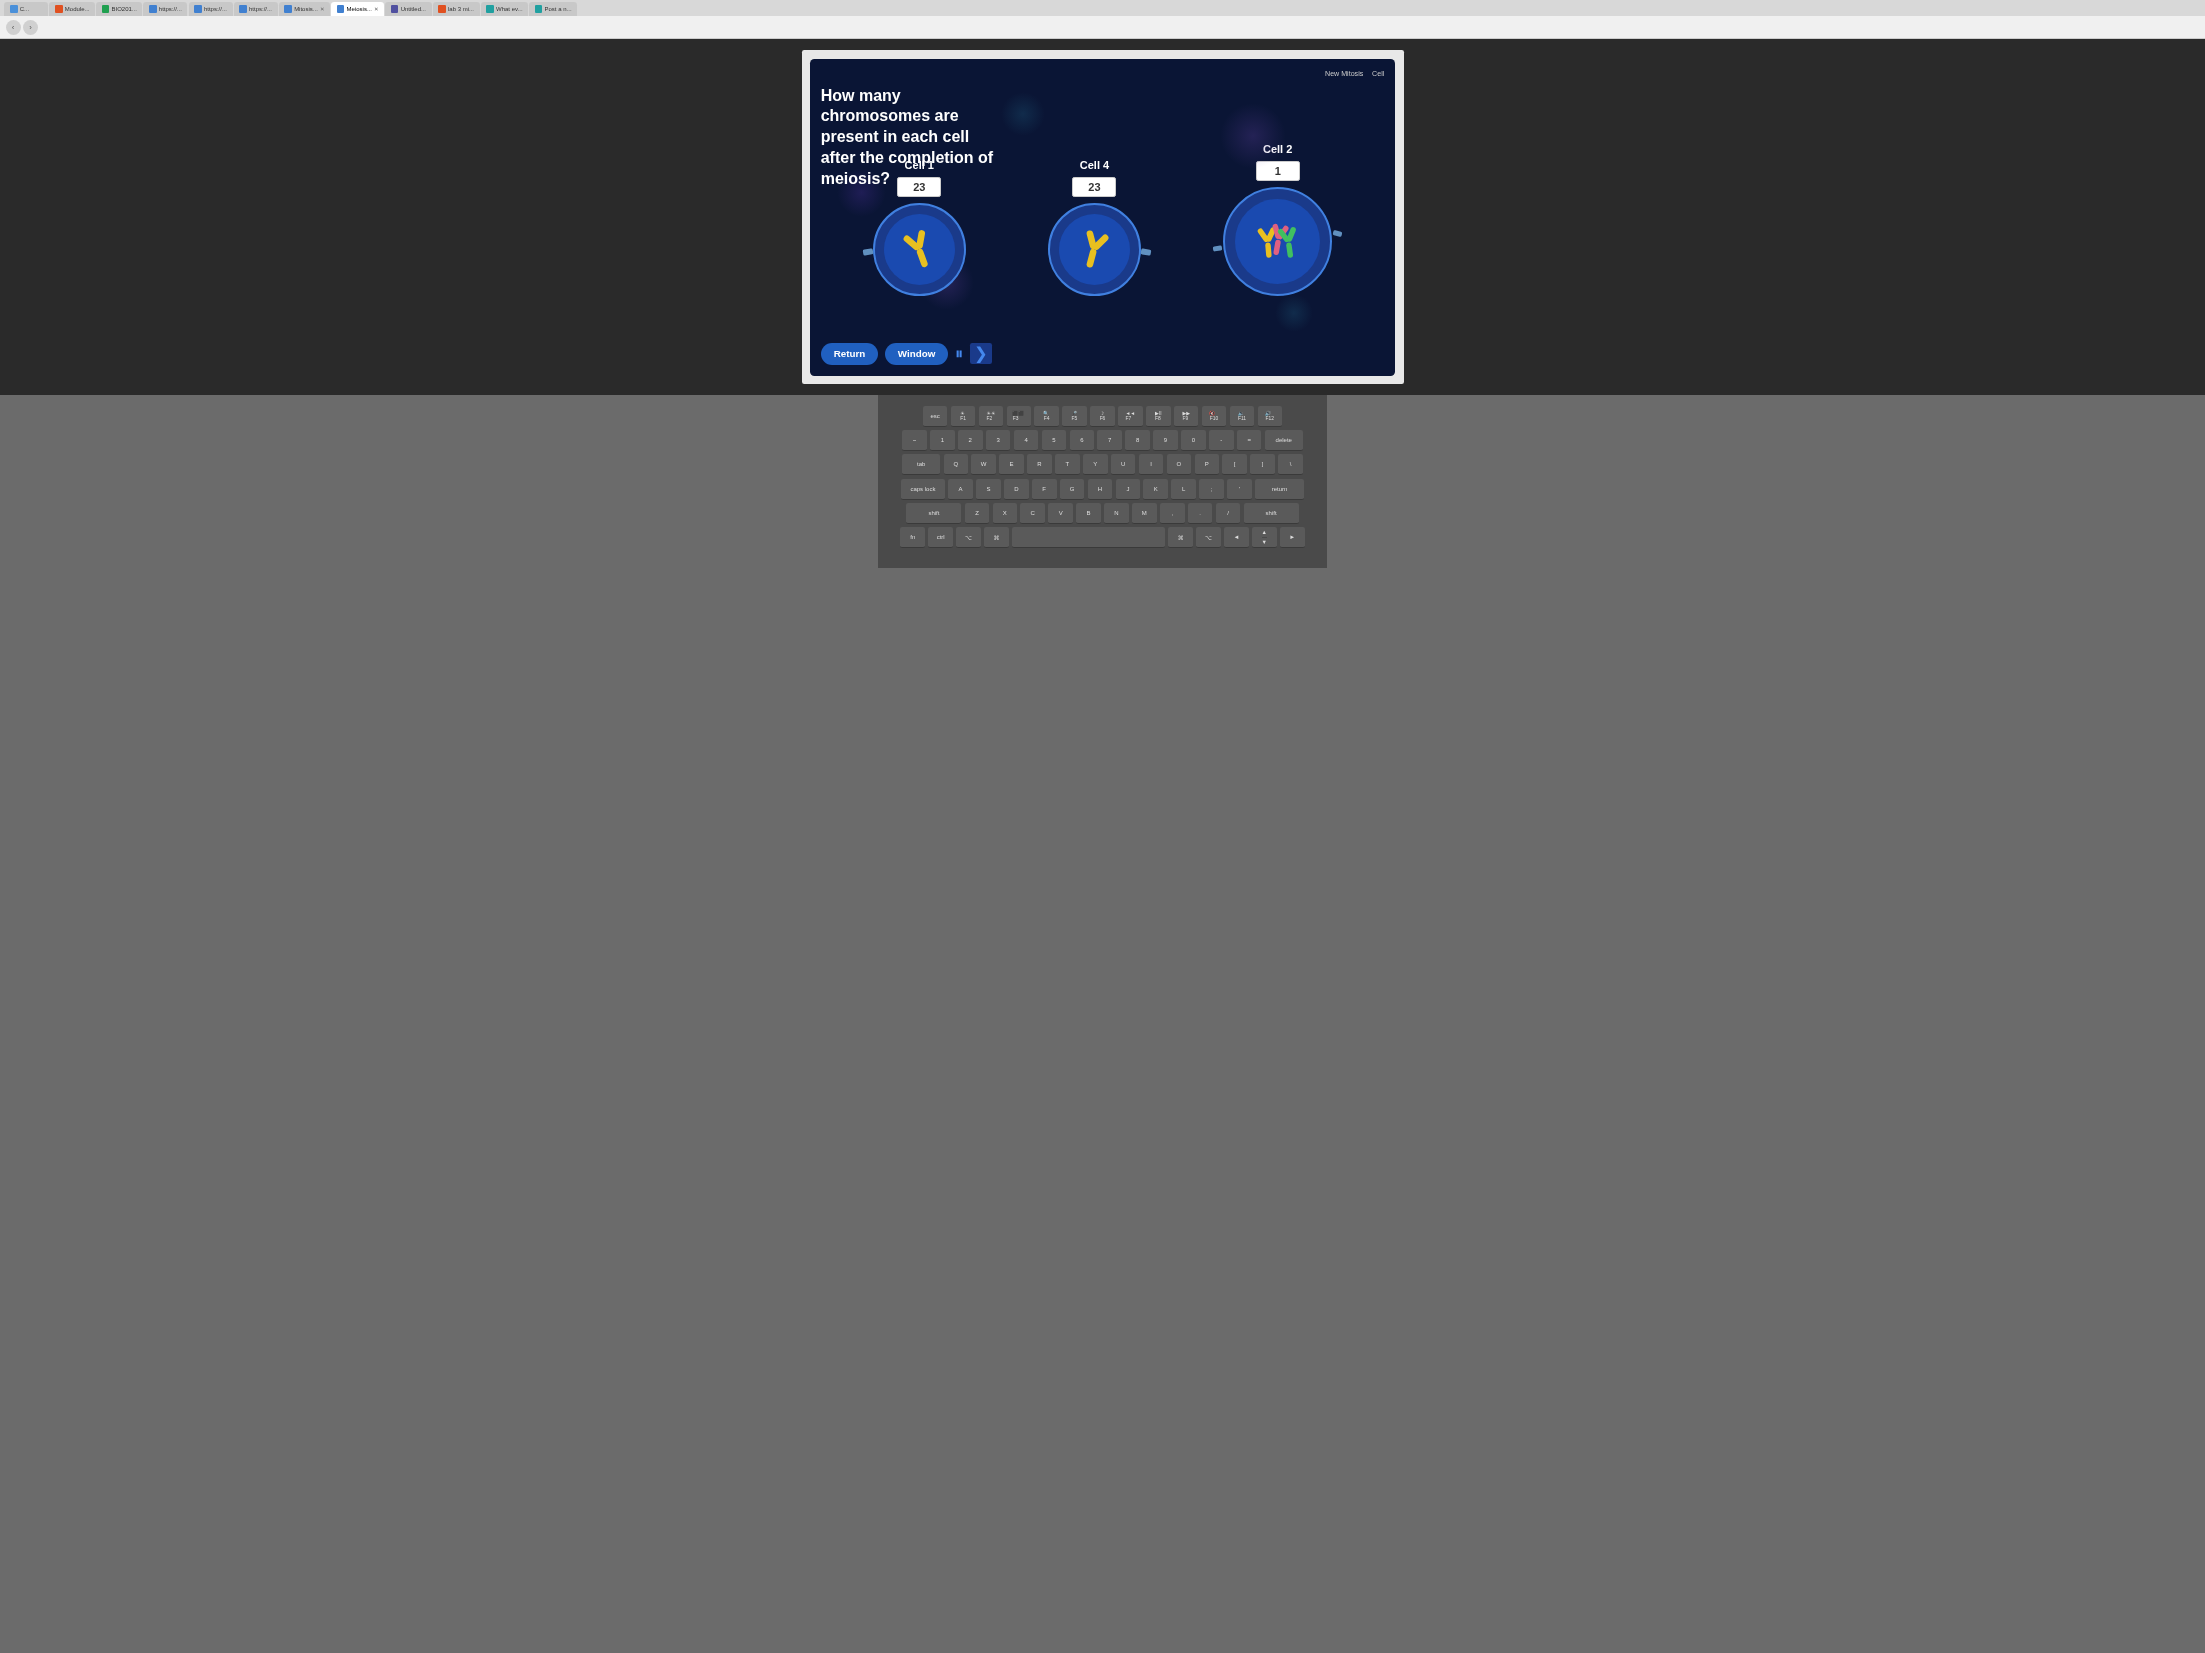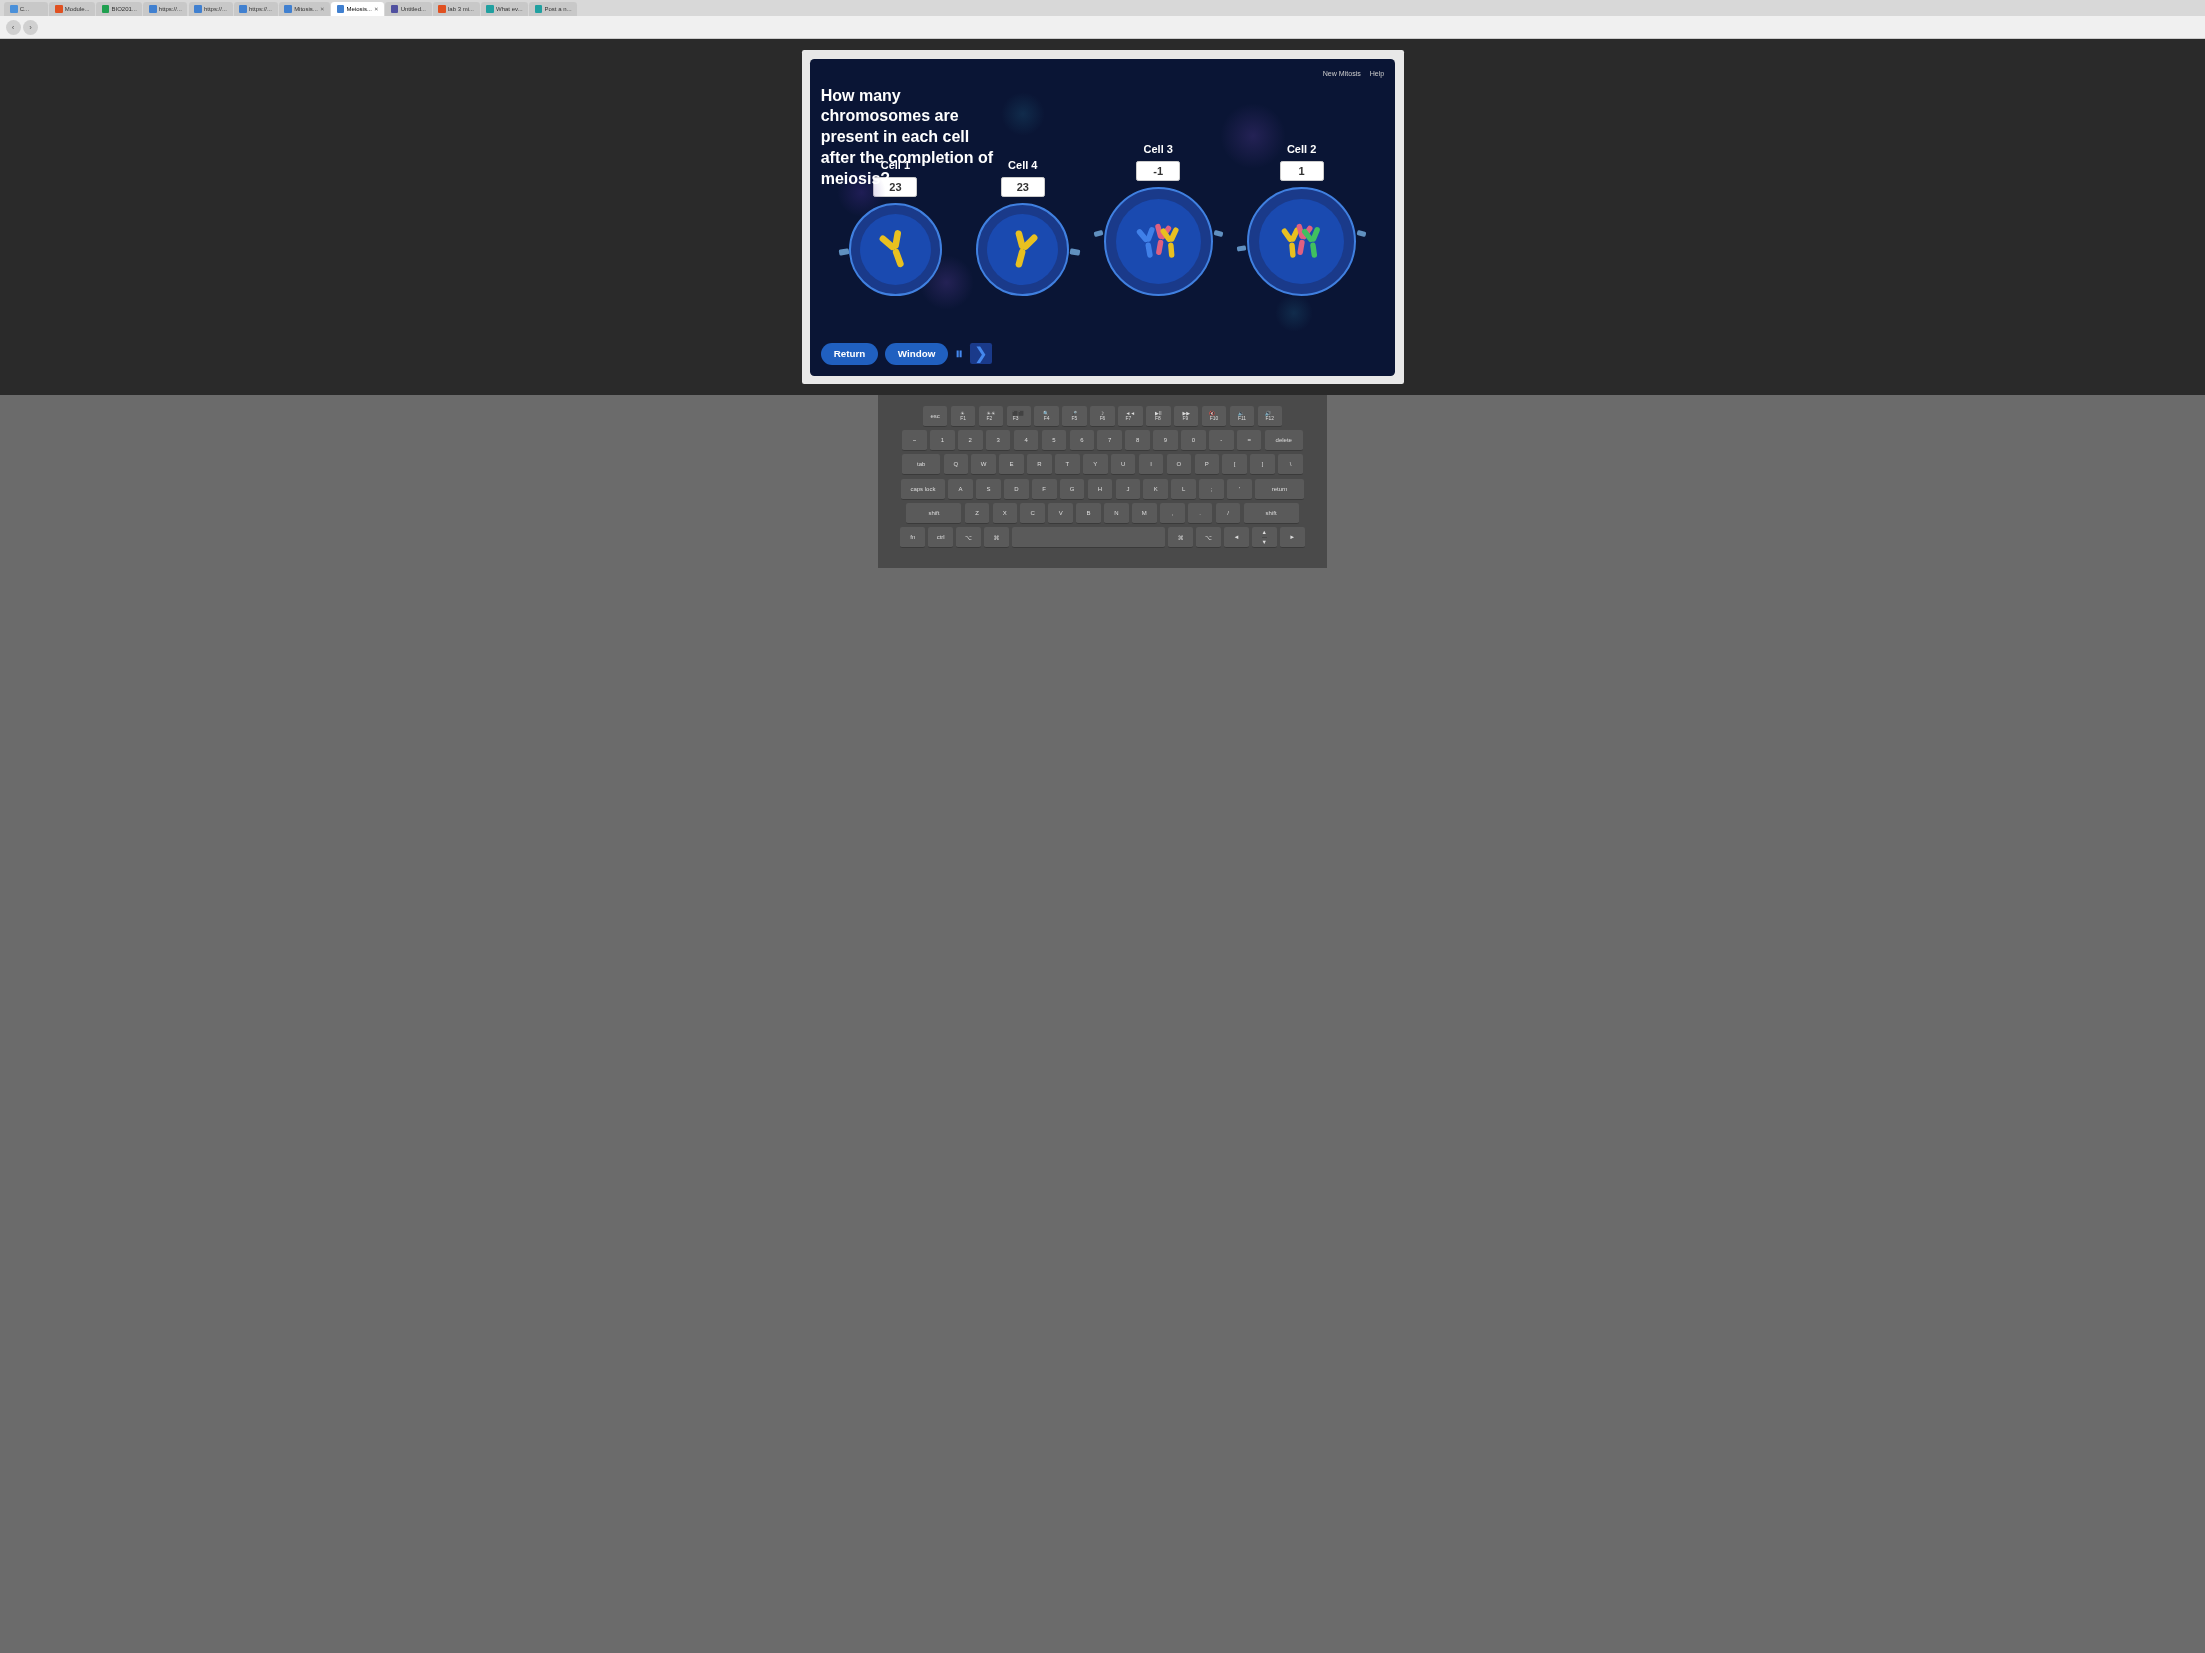--- a/index.html
+++ b/index.html
@@ -413,21 +413,21 @@
     <div class="app-container">
 
       <div class="bg-blob bg-blob-1"></div>
       <div class="bg-blob bg-blob-2"></div>
       <div class="bg-blob bg-blob-3"></div>
       <div class="bg-blob bg-blob-4"></div>
       <div class="bg-blob bg-blob-5"></div>
 
       <div class="top-bar">
         <a class="top-link">New Mitosis</a>
-        <a class="top-link">Help</a>
+        <a class="top-link">Cell</a>
       </div>
 
       <div class="question-text">How many chromosomes are present in each cell after the completion of meiosis?</div>
 
       <div class="cells-top">
 
         <div class="cell-wrapper cell1">
           <div class="cell-label">Cell 1</div>
           <div class="cell-input">23</div>
           <div class="cell-circle-outer" style="position:relative;">
@@ -459,51 +459,20 @@
                   <rect x="-6" y="0" width="12" height="35" rx="6" fill="#e8c020"></rect>
                   <rect x="-6" y="-35" width="12" height="35" rx="6" fill="#e8c020" transform="rotate(-30, 0, 0)"></rect>
                   <rect x="-6" y="-35" width="12" height="35" rx="6" fill="#e8c020" transform="rotate(30, 0, 0)"></rect>
                 </g>
               </svg>
             </div>
             <div style="position:absolute; right:-12px; top:50%; width:9.8px; height:5.5px; background:#6090c0; border-radius:1.6px; transform:rotate(10deg);"></div>
           </div>
         </div>
 
-        <div class="cell-wrapper cell3" style="margin-top: -33px;">
-          <div class="cell-label">Cell 3</div>
-          <div class="cell-input">-1</div>
-          <div class="cell-circle-outer" style="position:relative;">
-            <div class="cell-circle-inner">
-              <svg class="chr-svg" width="71" height="71" viewBox="-65 -65 130 130">
-
-                <g transform="translate(-20, 0) rotate(-10)">
-                  <rect x="-5" y="2" width="10" height="28" rx="5" fill="#4080e8"></rect>
-                  <rect x="-5" y="-28" width="10" height="28" rx="5" fill="#4080e8" transform="rotate(-30, 0, 0)"></rect>
-                  <rect x="-5" y="-28" width="10" height="28" rx="5" fill="#4080e8" transform="rotate(30, 0, 0)"></rect>
-                </g>
-
-                <g transform="translate(5, -5) rotate(10)">
-                  <rect x="-5" y="2" width="10" height="28" rx="5" fill="#e06080"></rect>
-                  <rect x="-5" y="-28" width="10" height="28" rx="5" fill="#e06080" transform="rotate(-25, 0, 0)"></rect>
-                  <rect x="-5" y="-28" width="10" height="28" rx="5" fill="#e06080" transform="rotate(25, 0, 0)"></rect>
-                </g>
-
-                <g transform="translate(22, 0) rotate(-5)">
-                  <rect x="-5" y="2" width="10" height="28" rx="5" fill="#e8c020"></rect>
-                  <rect x="-5" y="-28" width="10" height="28" rx="5" fill="#e8c020" transform="rotate(-30, 0, 0)"></rect>
-                  <rect x="-5" y="-28" width="10" height="28" rx="5" fill="#e8c020" transform="rotate(30, 0, 0)"></rect>
-                </g>
-              </svg>
-            </div>
-
-            <div style="position:absolute; left:-12px; top:40%; width:8.8px; height:4.9px; background:#6090c0; border-radius:1.6px; transform:rotate(-15deg);"></div>
-            <div style="position:absolute; right:-12px; top:40%; width:8.8px; height:4.9px; background:#6090c0; border-radius:1.6px; transform:rotate(15deg);"></div>
-          </div>
-        </div>
 
         <div class="cell-wrapper cell4" style="margin-top: -33px;">
           <div class="cell-label">Cell 2</div>
           <div class="cell-input">1</div>
           <div class="cell-circle-outer" style="position:relative;">
             <div class="cell-circle-inner">
               <svg class="chr-svg" width="71" height="71" viewBox="-65 -65 130 130">
 
                 <g transform="translate(-18, 0) rotate(-5)">
                   <rect x="-5" y="2" width="10" height="28" rx="5" fill="#e8c020"></rect>

